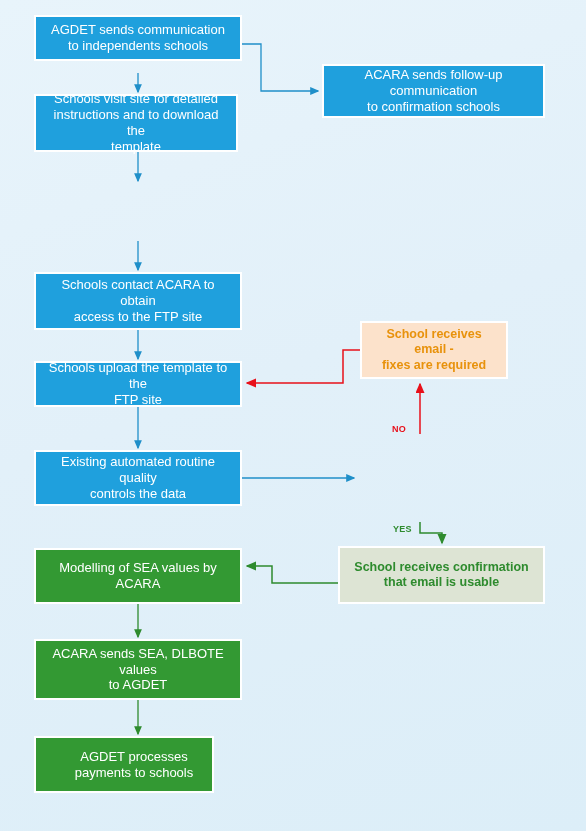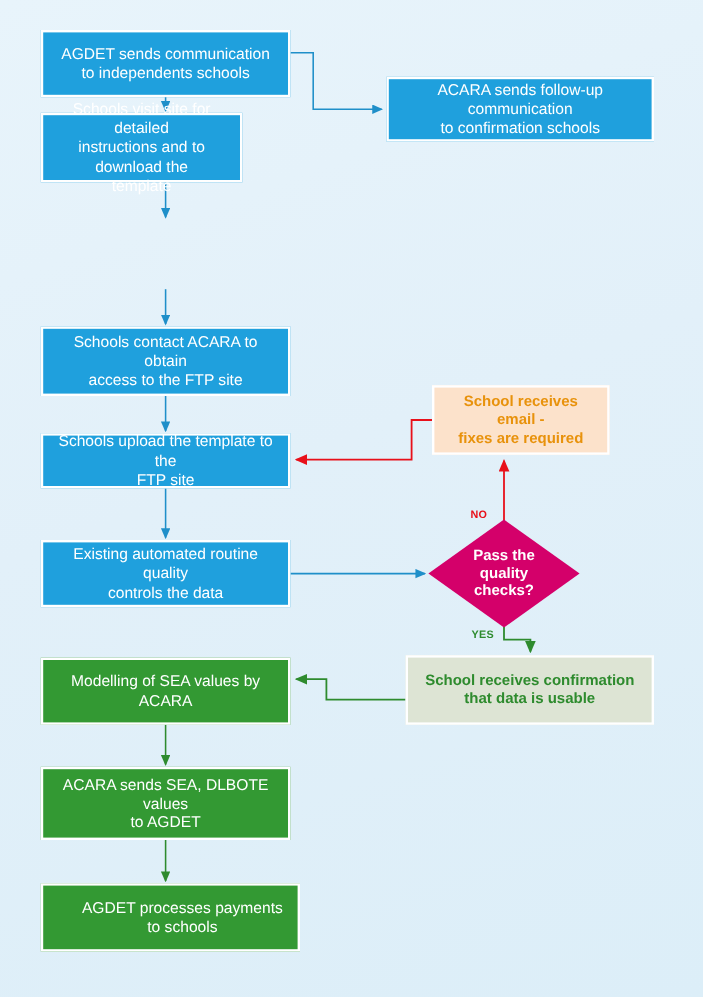--- a/index.html
+++ b/index.html
@@ -125,58 +125,50 @@
     <path d="M360,350 L343,350 L343,383 L247,383" stroke="#e8101a" stroke-width="1.5" fill="none" marker-end="url(#arrow-red)"></path>
 
     <path d="M420,522 L420,533 L442,533 L442,543" stroke="#2e8b2e" stroke-width="1.5" fill="none" marker-end="url(#arrow-green)"></path>
 
     <path d="M338,583 L272,583 L272,566 L247,566" stroke="#2e8b2e" stroke-width="1.5" fill="none" marker-end="url(#arrow-green)"></path>
 
     <path d="M138,595 L138,637" stroke="#2e8b2e" stroke-width="1.3" fill="none" marker-end="url(#arrow-green)"></path>
     <path d="M138,700 L138,734" stroke="#2e8b2e" stroke-width="1.3" fill="none" marker-end="url(#arrow-green)"></path>
   </svg>
 
-  <div class="node blue" style="left:34px; top:25px; width:208px; height:56px;">AGDET sends communication
+  <div class="node blue" style="left:34px; top:15px; width:208px; height:46px;">AGDET sends communication
 to independents schools</div>
 
   <div class="node blue" style="left:322px; top:64px; width:223px; height:54px;">ACARA sends follow-up communication
 to confirmation schools</div>
 
-  <div class="node blue" style="left:34px; top:94px; width:168px; height:58px;">Schools visit site for detailed
+  <div class="node blue" style="left:34px; top:94px; width:204px; height:58px;">Schools visit site for detailed
 instructions and to download the
 template</div>
 
 
   <div class="node blue" style="left:34px; top:272px; width:208px; height:58px;">Schools contact ACARA to obtain
 access to the FTP site</div>
 
   <div class="node blue" style="left:34px; top:361px; width:208px; height:46px;">Schools upload the template to the
 FTP site</div>
 
   <div class="node blue" style="left:34px; top:450px; width:208px; height:56px;">Existing automated routine quality
 controls the data</div>
 
   <div class="node orange" style="left:360px; top:321px; width:148px; height:58px;">School receives email -
 fixes are required</div>
 
-  <div class="diamond-wrap" style="left:356px; top:432px; width:128px; height:92px;">
-    <svg class="diamond-shape" viewBox="0 0 128 92" preserveAspectRatio="none">
-      <polygon points="64,1 127,46 64,91 1,46" fill="#d4006a"></polygon>
-    </svg>
-    <div class="diamond-label">Pass the
-quality
-checks?</div>
-  </div>
 
   <span class="edge-label no" style="left:392px; top:424px;">NO</span>
   <span class="edge-label yes" style="left:393px; top:524px;">YES</span>
 
   <div class="node palegreen" style="left:338px; top:546px; width:207px; height:58px;">School receives confirmation
-that data is usable</div>
+that email is usable</div>
 
   <div class="node green" style="left:34px; top:548px; width:208px; height:56px;">Modelling of SEA values by ACARA</div>
 
   <div class="node green" style="left:34px; top:639px; width:208px; height:61px;">ACARA sends SEA, DLBOTE values
 to AGDET</div>
 
-  <div class="node green" style="left:34px; top:736px; width:216px; height:57px;padding-left:28px;">AGDET processes payments to schools</div>
+  <div class="node green" style="left:34px; top:736px; width:180px; height:57px;padding-left:28px;">AGDET processes payments to schools</div>
 
 </div>
 
 </body></html>

